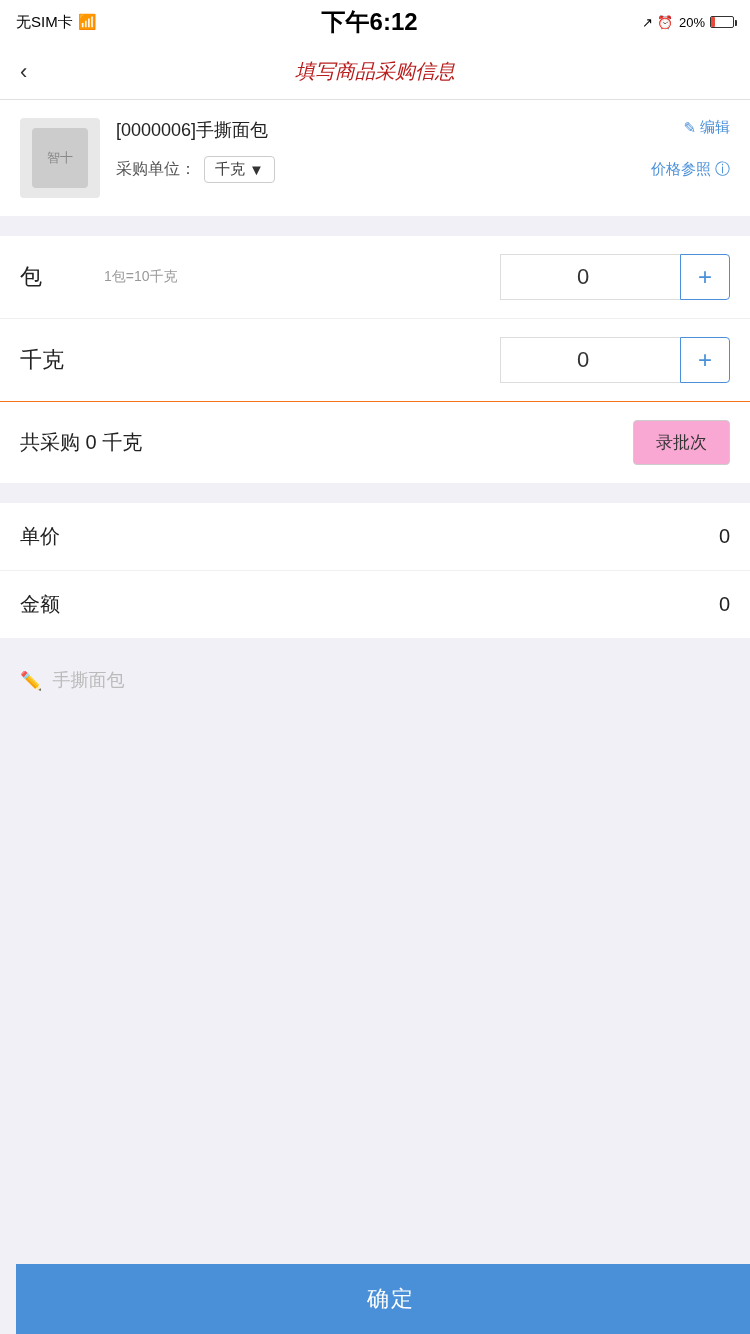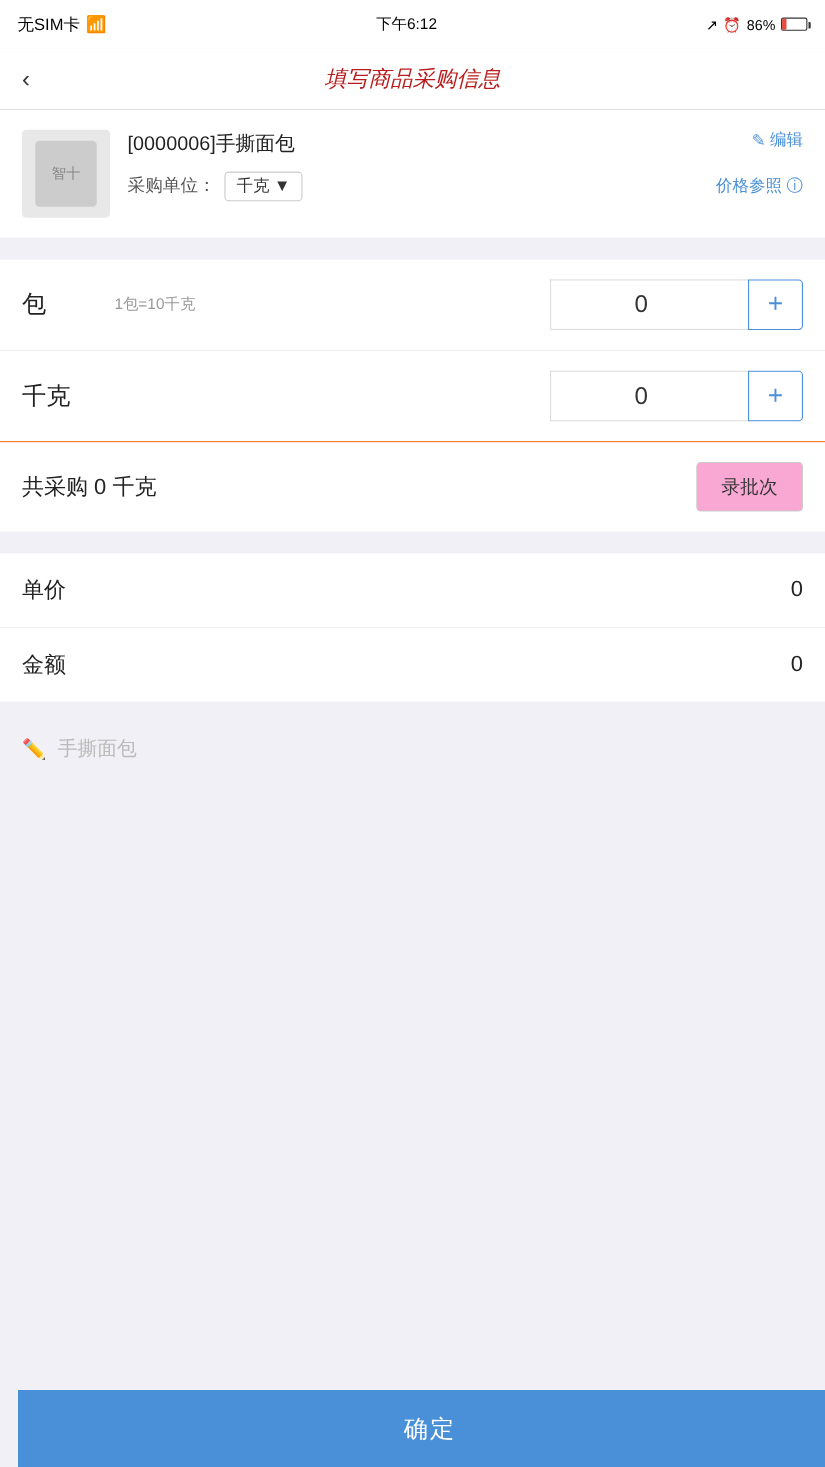--- a/index.html
+++ b/index.html
@@ -17,21 +17,21 @@
       background: #fff;
       height: 44px;
       display: flex;
       align-items: center;
       justify-content: space-between;
       padding: 0 16px;
       font-size: 15px;
       font-weight: 500;
     }
     .status-left { display: flex; align-items: center; gap: 6px; font-size: 15px; }
-    .status-center { font-size: 14px; font-weight: 400; }
+    .status-center { font-size: 24px; font-weight: 700; }
     .status-right { display: flex; align-items: center; gap: 5px; font-size: 13px; }
     .battery-bar {
       width: 24px; height: 12px; border: 1.5px solid #333; border-radius: 2px;
       position: relative; display: inline-block; vertical-align: middle;
     }
     .battery-bar::after {
       content: '';
       position: absolute; right: -4px; top: 3px;
       width: 2px; height: 6px; background: #333; border-radius: 0 1px 1px 0;
     }
@@ -278,21 +278,21 @@
 
 <div class="status-bar">
   <div class="status-left">
     <span>无SIM卡</span>
     <span>📶</span>
   </div>
   <div class="status-center">下午6:12</div>
   <div class="status-right">
     <span>↗</span>
     <span>⏰</span>
-    <span>86%</span>
+    <span>20%</span>
     <div class="battery-bar">
       <div class="battery-fill"></div>
     </div>
   </div>
 </div>
 
 <div class="nav-bar">
   <span class="nav-back">‹</span>
   <span class="nav-title">填写商品采购信息</span>
 </div>

